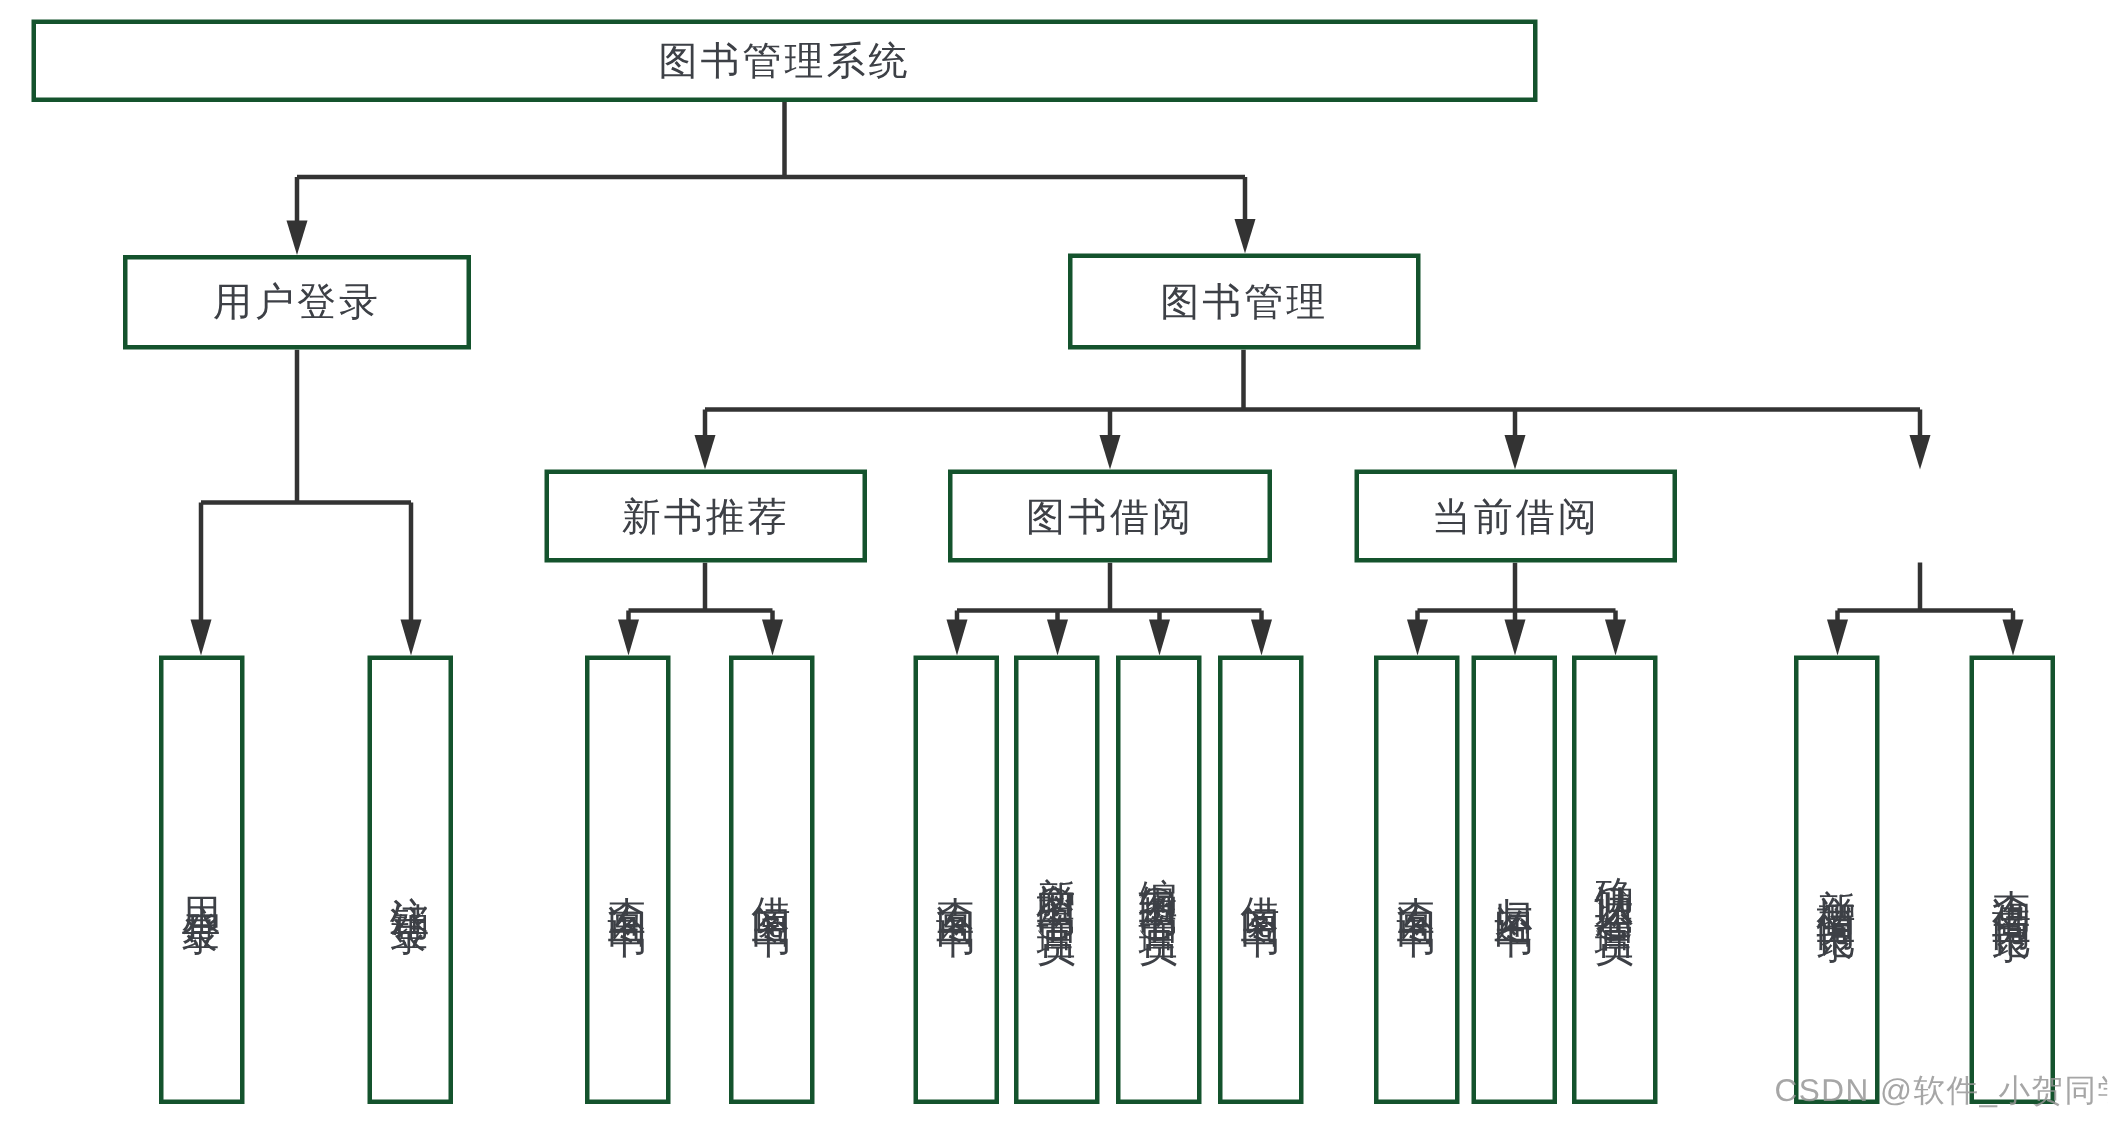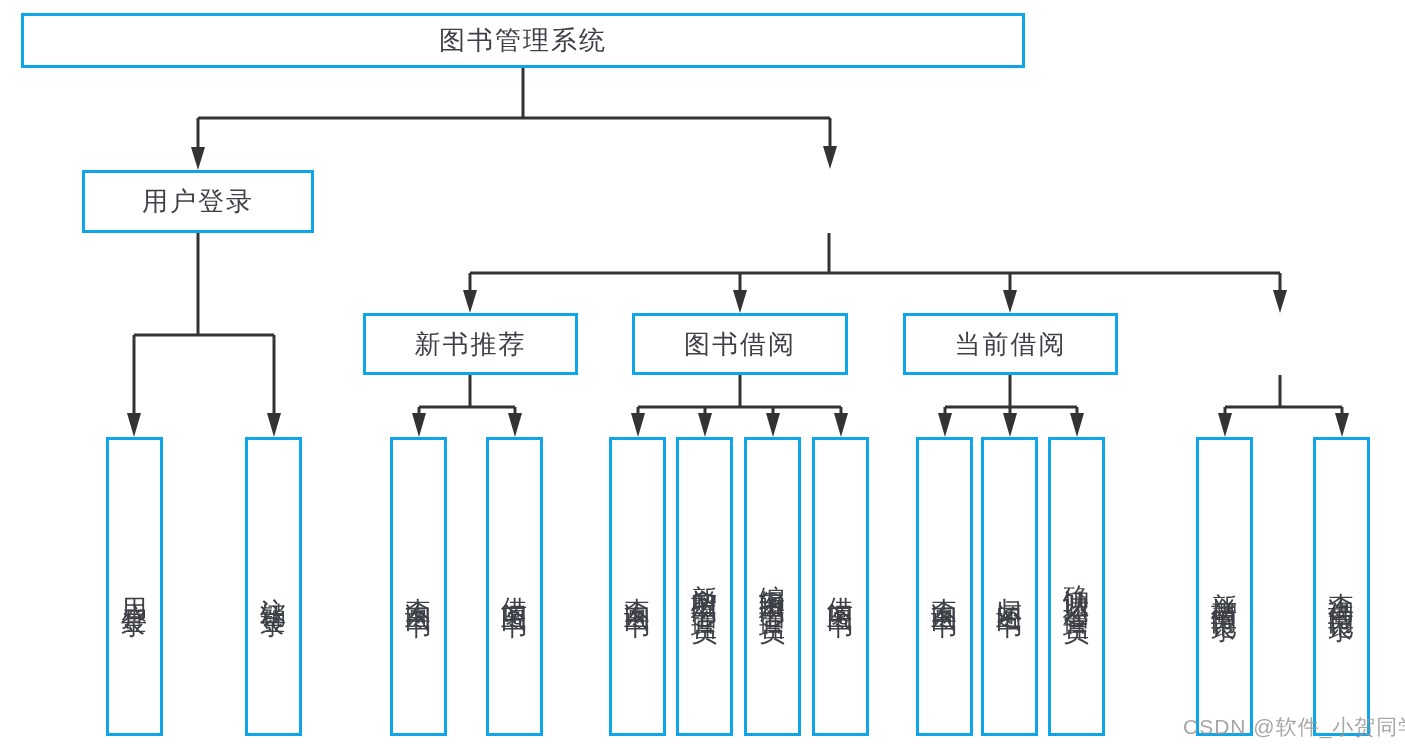--- a/index.html
+++ b/index.html
@@ -26,21 +26,21 @@
     stroke-width: 3;
     fill: none;
   }
   .connectors polygon {
     fill: #333333;
     stroke: none;
   }
   .node {
     position: absolute;
     box-sizing: border-box;
-    border: 3px solid #0ea5e9;
+    border: 3px solid #14532d;
     background: #ffffff;
     display: flex;
     align-items: center;
     justify-content: center;
     color: #3d4046;
     z-index: 2;
     text-align: center;
   }
   .h-node {
     font-size: 26px;
@@ -131,20 +131,21 @@
     <path d="M1225 407 L1342 407"></path>
     <path d="M1225 407 L1225 415"></path>
     <polygon points="1218,413 1232,413 1225,437"></polygon>
     <path d="M1342 407 L1342 415"></path>
     <polygon points="1335,413 1349,413 1342,437"></polygon>
   </svg>
 
   <div class="node h-node" style="left:21px; top:13px; width:1004px; height:55px;">图书管理系统</div>
 
   <div class="node h-node" style="left:82px; top:170px; width:232px; height:63px;">用户登录</div>
+  <div class="node h-node" style="left:712px; top:169px; width:235px; height:64px;">图书管理</div>
 
   <div class="node h-node" style="left:363px; top:313px; width:215px; height:62px;">新书推荐</div>
   <div class="node h-node" style="left:632px; top:313px; width:216px; height:62px;">图书借阅</div>
   <div class="node h-node" style="left:903px; top:313px; width:215px; height:62px;">当前借阅</div>
 
   <div class="node v-node" style="left:106px; top:437px; width:57px; height:299px;">用户登录</div>
   <div class="node v-node" style="left:245px; top:437px; width:57px; height:299px;">注销登录</div>
 
   <div class="node v-node" style="left:390px; top:437px; width:57px; height:299px;">查询图书</div>
   <div class="node v-node" style="left:486px; top:437px; width:57px; height:299px;">借阅图书</div>

